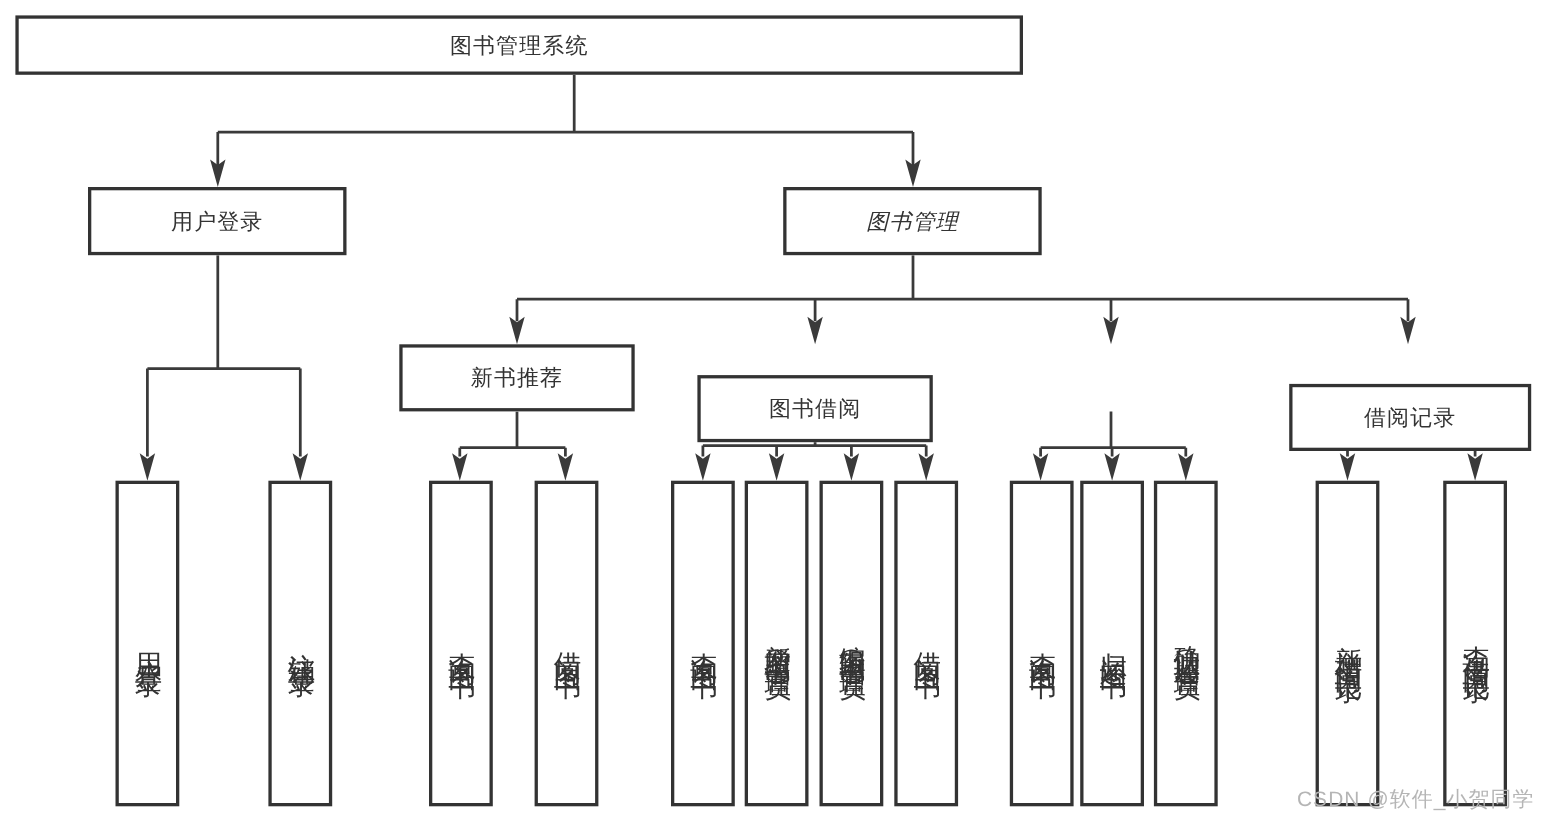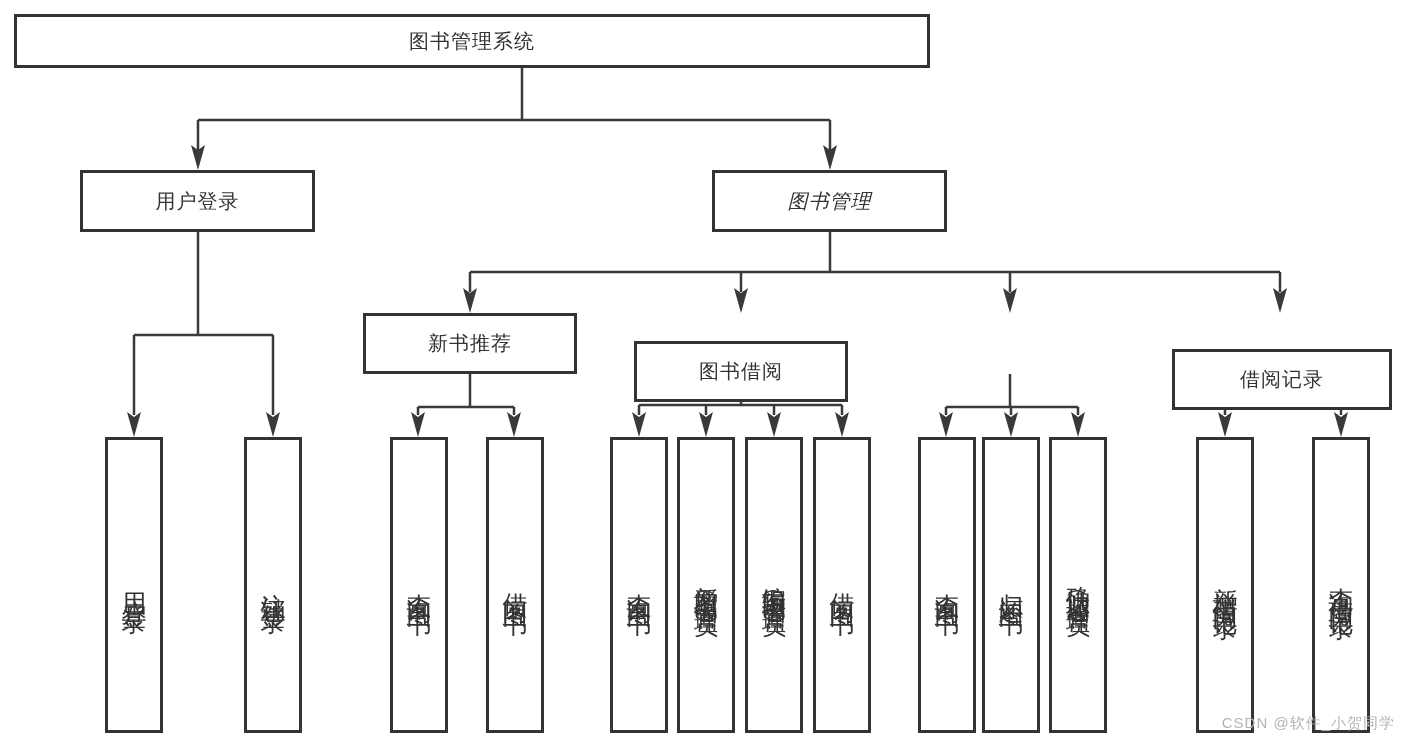--- a/index.html
+++ b/index.html
@@ -50,21 +50,21 @@
     font-size: 25px;
     letter-spacing: 6px;
     line-height: 1;
     padding: 6px 0;
   }
   .node.leaf.long { letter-spacing: 4px; font-size: 24px; }
   .watermark {
     position: absolute;
     right: 10px;
     top: 714px;
-    font-size: 15px;
+    font-size: 19px;
     color: var(--watermark);
     letter-spacing: 1px;
     white-space: nowrap;
   }
 </style>
 </head>
 <body>
 
 <div class="stage">
 

